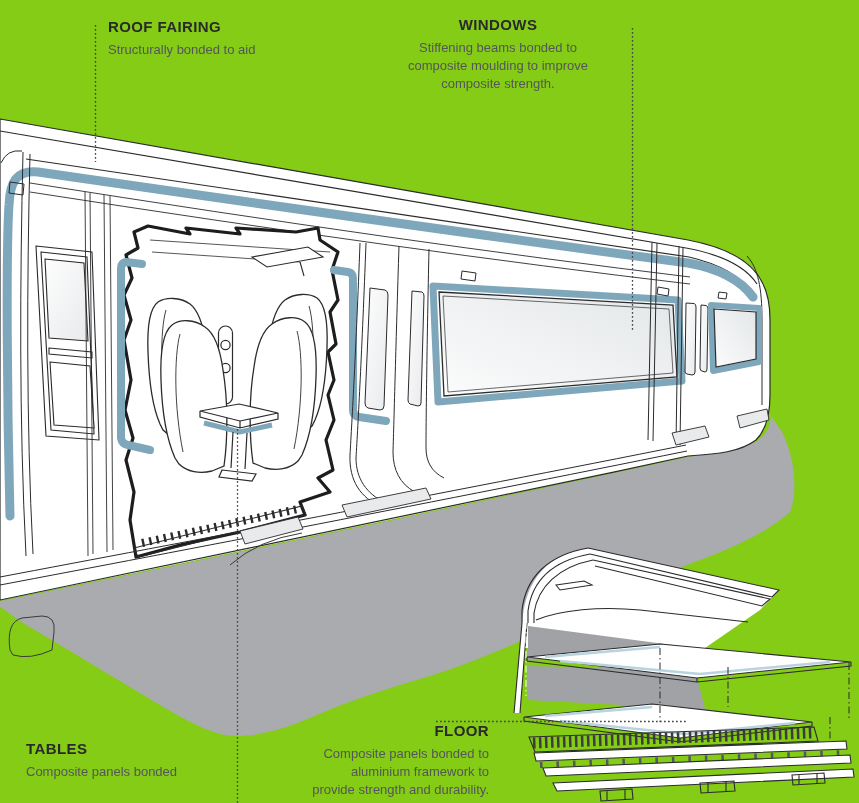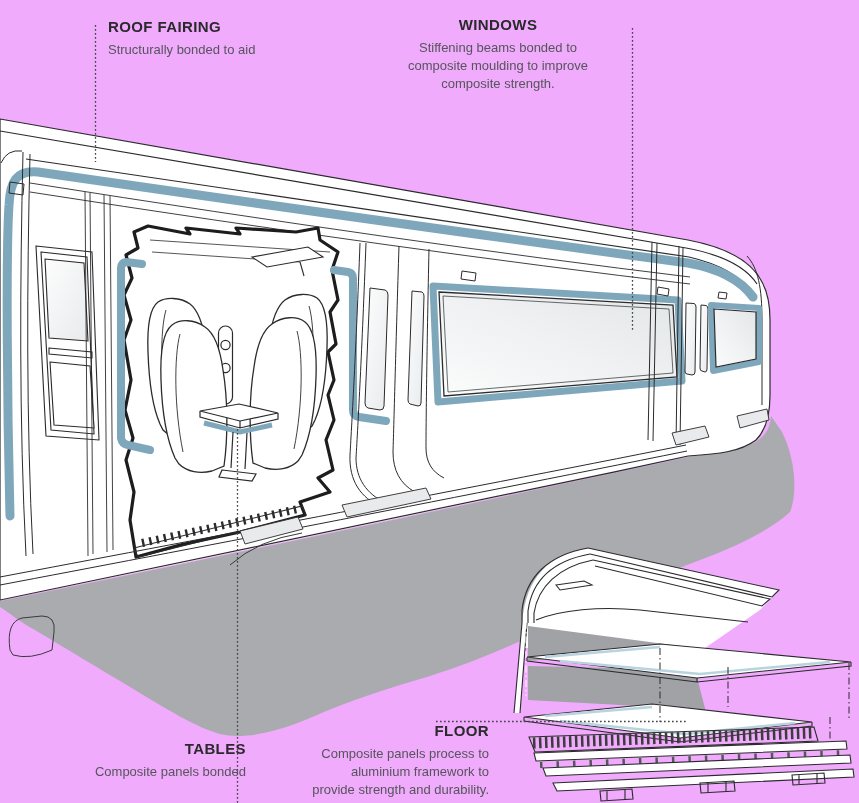--- a/index.html
+++ b/index.html
@@ -1,25 +1,25 @@
 <!DOCTYPE html>
 <html><head>
 <meta charset="utf-8">
 <style>
   html,body{margin:0;padding:0;background:#d2d3d5;}
-  .stage{position:relative;width:859px;height:803px;overflow:hidden;background:#f0abfc;
+  .stage{position:relative;width:859px;height:803px;overflow:hidden;background:#84cc16;
          font-family:"Liberation Sans", sans-serif;}
   svg.art{position:absolute;left:0;top:0;}
   .callout{position:absolute;color:#55555a;font-size:13px;line-height:18px;}
   .callout h3{margin:0 0 5px 0;font-size:15px;line-height:18px;font-weight:bold;
               color:#2a292c;letter-spacing:.4px;}
   .callout .l{white-space:nowrap;}
   .co-roof{left:108px;top:18px;text-align:left;width:230px;}
   .co-windows{right:241px;top:16px;text-align:center;width:240px;}
-  .co-tables{right:613px;top:740px;text-align:right;width:220px;}
+  .co-tables{right:613px;top:740px;text-align:left;width:220px;}
   .co-floor{right:370px;top:722px;text-align:right;width:240px;}
 </style>
 </head>
 <body>
 
 <div class="stage">
 
 <svg class="art" width="859" height="803" viewBox="0 0 859 803">
   <defs>
     <linearGradient id="gWin" x1="0" y1="1" x2="1" y2="0">
@@ -257,18 +257,18 @@
   <div class="l">composite strength.</div>
 </div>
 
 <div class="callout co-tables">
   <h3>TABLES</h3>
   <div class="l">Composite panels bonded</div>
 </div>
 
 <div class="callout co-floor">
   <h3>FLOOR</h3>
-  <div class="l">Composite panels process to</div>
+  <div class="l">Composite panels bonded to</div>
   <div class="l">aluminium framework to</div>
   <div class="l">provide strength and durability.</div>
 </div>
 
 </div>
 
 </body></html>

